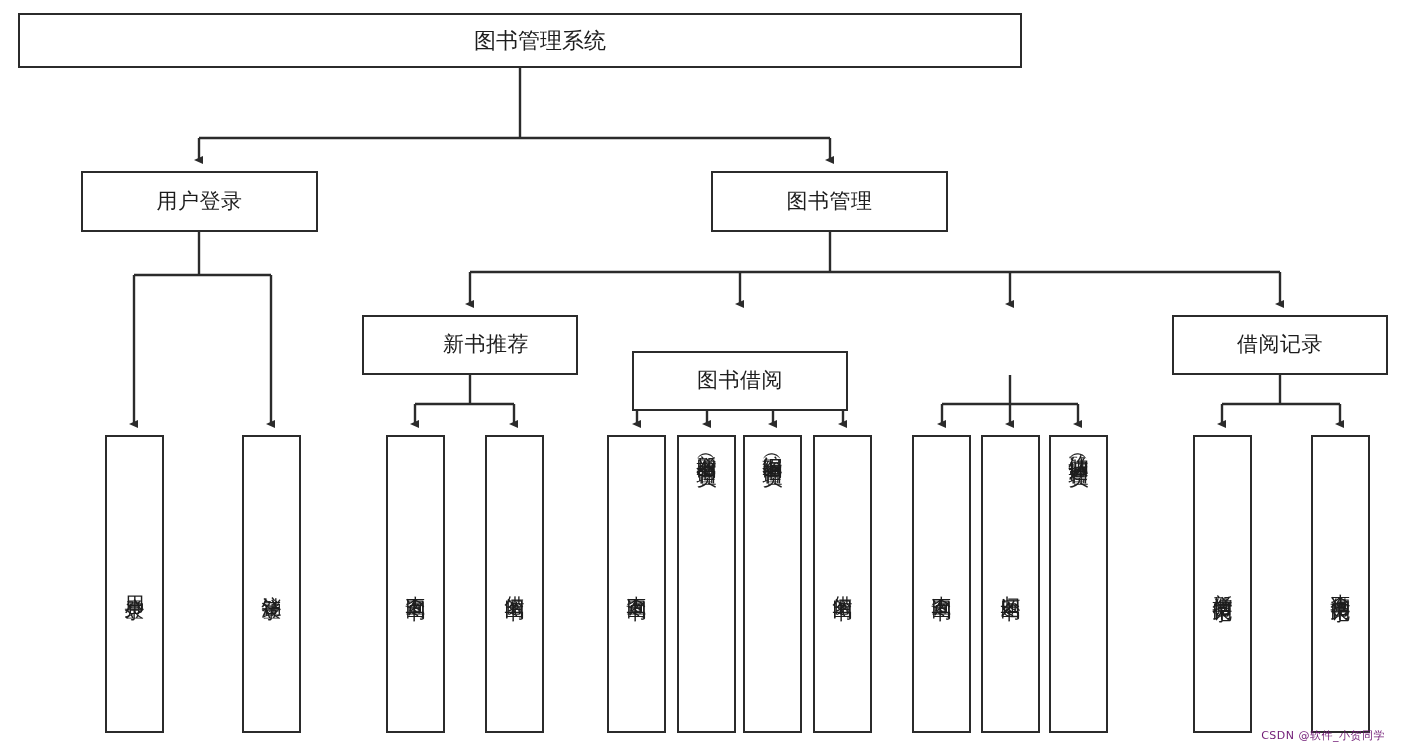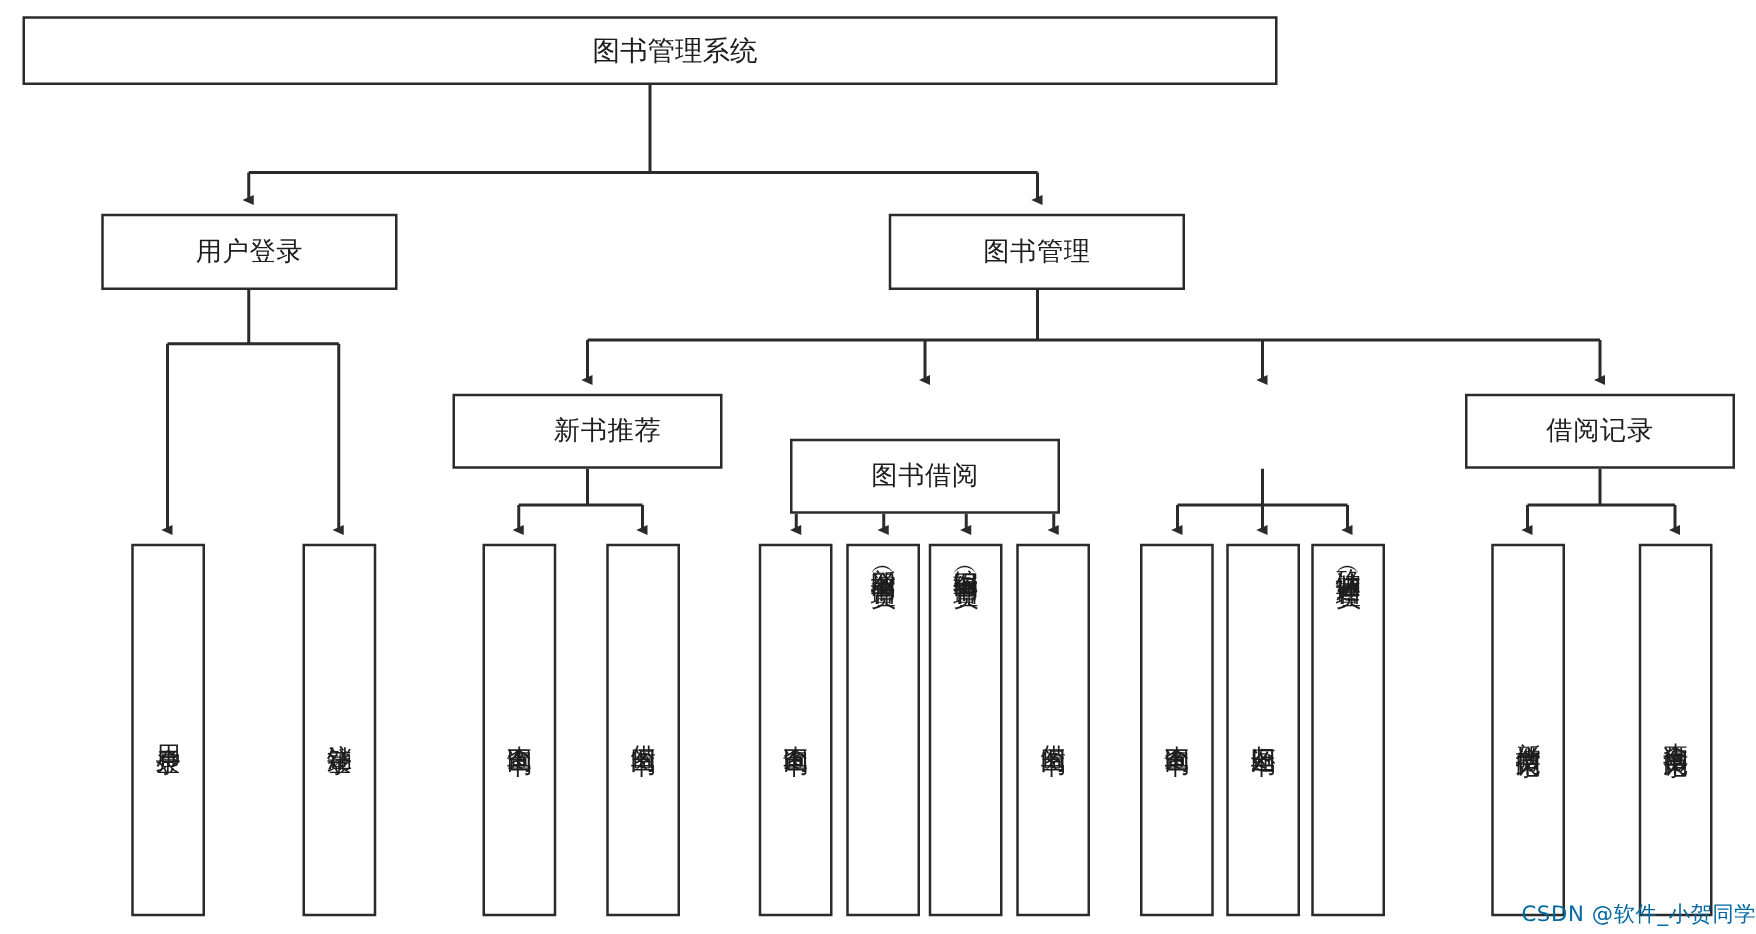--- a/index.html
+++ b/index.html
@@ -60,24 +60,24 @@
     justify-content: flex-start;
     padding-top: 2px;
   }
   .node-label {
     display: block;
     white-space: pre-line;
     text-align: center;
   }
   .watermark {
     position: absolute;
-    right: 0;
+    right: 20px;
     bottom: 4px;
-    font-size: 17px;
-    color: #0369a1;
+    font-size: 11px;
+    color: #701a75;
     letter-spacing: 0.5px;
     white-space: nowrap;
     pointer-events: none;
   }
 </style>
 </head>
 <body>
 
 <div id="diagram-root">
 

